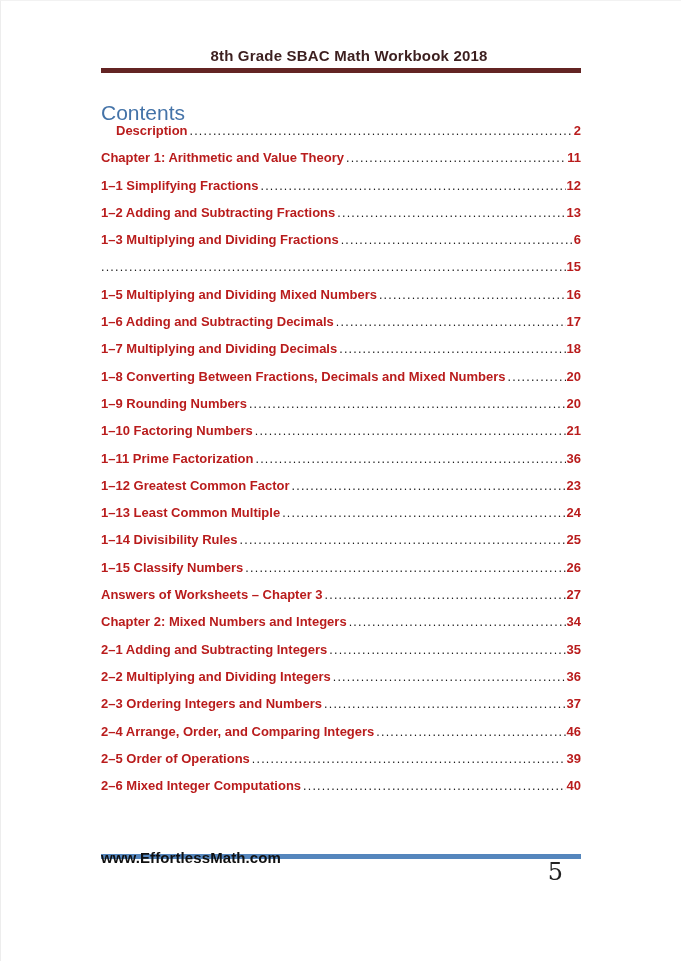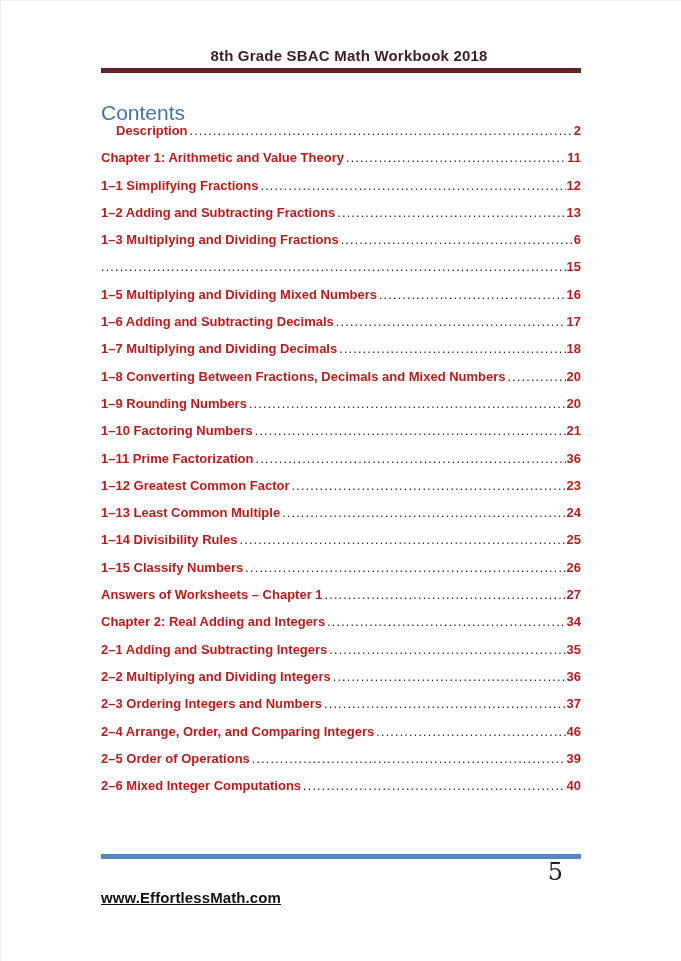--- a/index.html
+++ b/index.html
@@ -69,26 +69,25 @@
   }
   .toc-page { flex: 0 0 auto; padding-left: 1px; }
   .footer-rule {
     position: absolute;
     top: 853px; left: 100px;
     width: 480px; height: 5px;
     background: #5586bd;
   }
   .footer-site {
     position: absolute;
-    top: 888px; left: 100px;
+    top: 848px; left: 100px;
     font-size: 15px;
     font-weight: 700;
     color: #111111;
     letter-spacing: 0.1px;
-    text-decoration: underline;
   }
   .footer-pagenum {
     position: absolute;
     top: 857px; right: 118px;
     font-family: "DejaVu Serif", serif;
     font-size: 24px;
     font-weight: 400;
     color: #222222;
   }
 </style>
@@ -199,27 +198,27 @@
       <span class="toc-page">25</span>
     </div>
 
     <div class="toc-line">
       <span class="toc-label">1–15 Classify Numbers</span>
       <span class="toc-leader"></span>
       <span class="toc-page">26</span>
     </div>
 
     <div class="toc-line">
-      <span class="toc-label">Answers of Worksheets – Chapter 1</span>
+      <span class="toc-label">Answers of Worksheets – Chapter 3</span>
       <span class="toc-leader"></span>
       <span class="toc-page">27</span>
     </div>
 
     <div class="toc-line">
-      <span class="toc-label">Chapter 2: Real Adding and Integers</span>
+      <span class="toc-label">Chapter 2: Mixed Numbers and Integers</span>
       <span class="toc-leader"></span>
       <span class="toc-page">34</span>
     </div>
 
     <div class="toc-line">
       <span class="toc-label">2–1 Adding and Subtracting Integers</span>
       <span class="toc-leader"></span>
       <span class="toc-page">35</span>
     </div>
 

